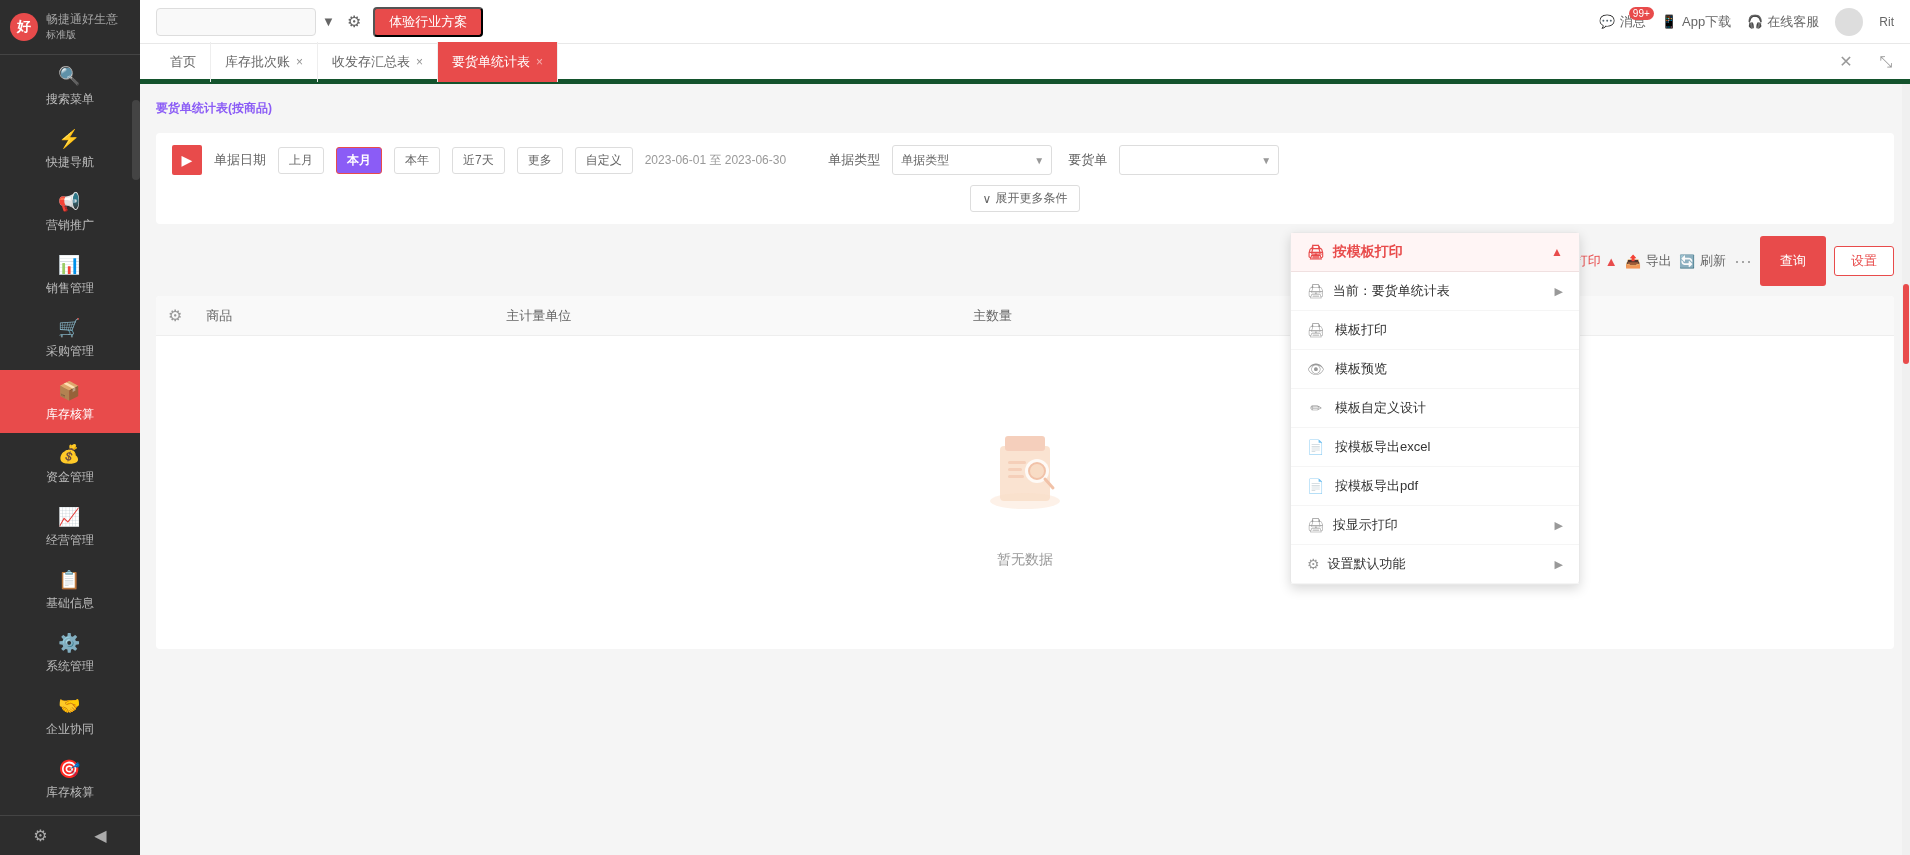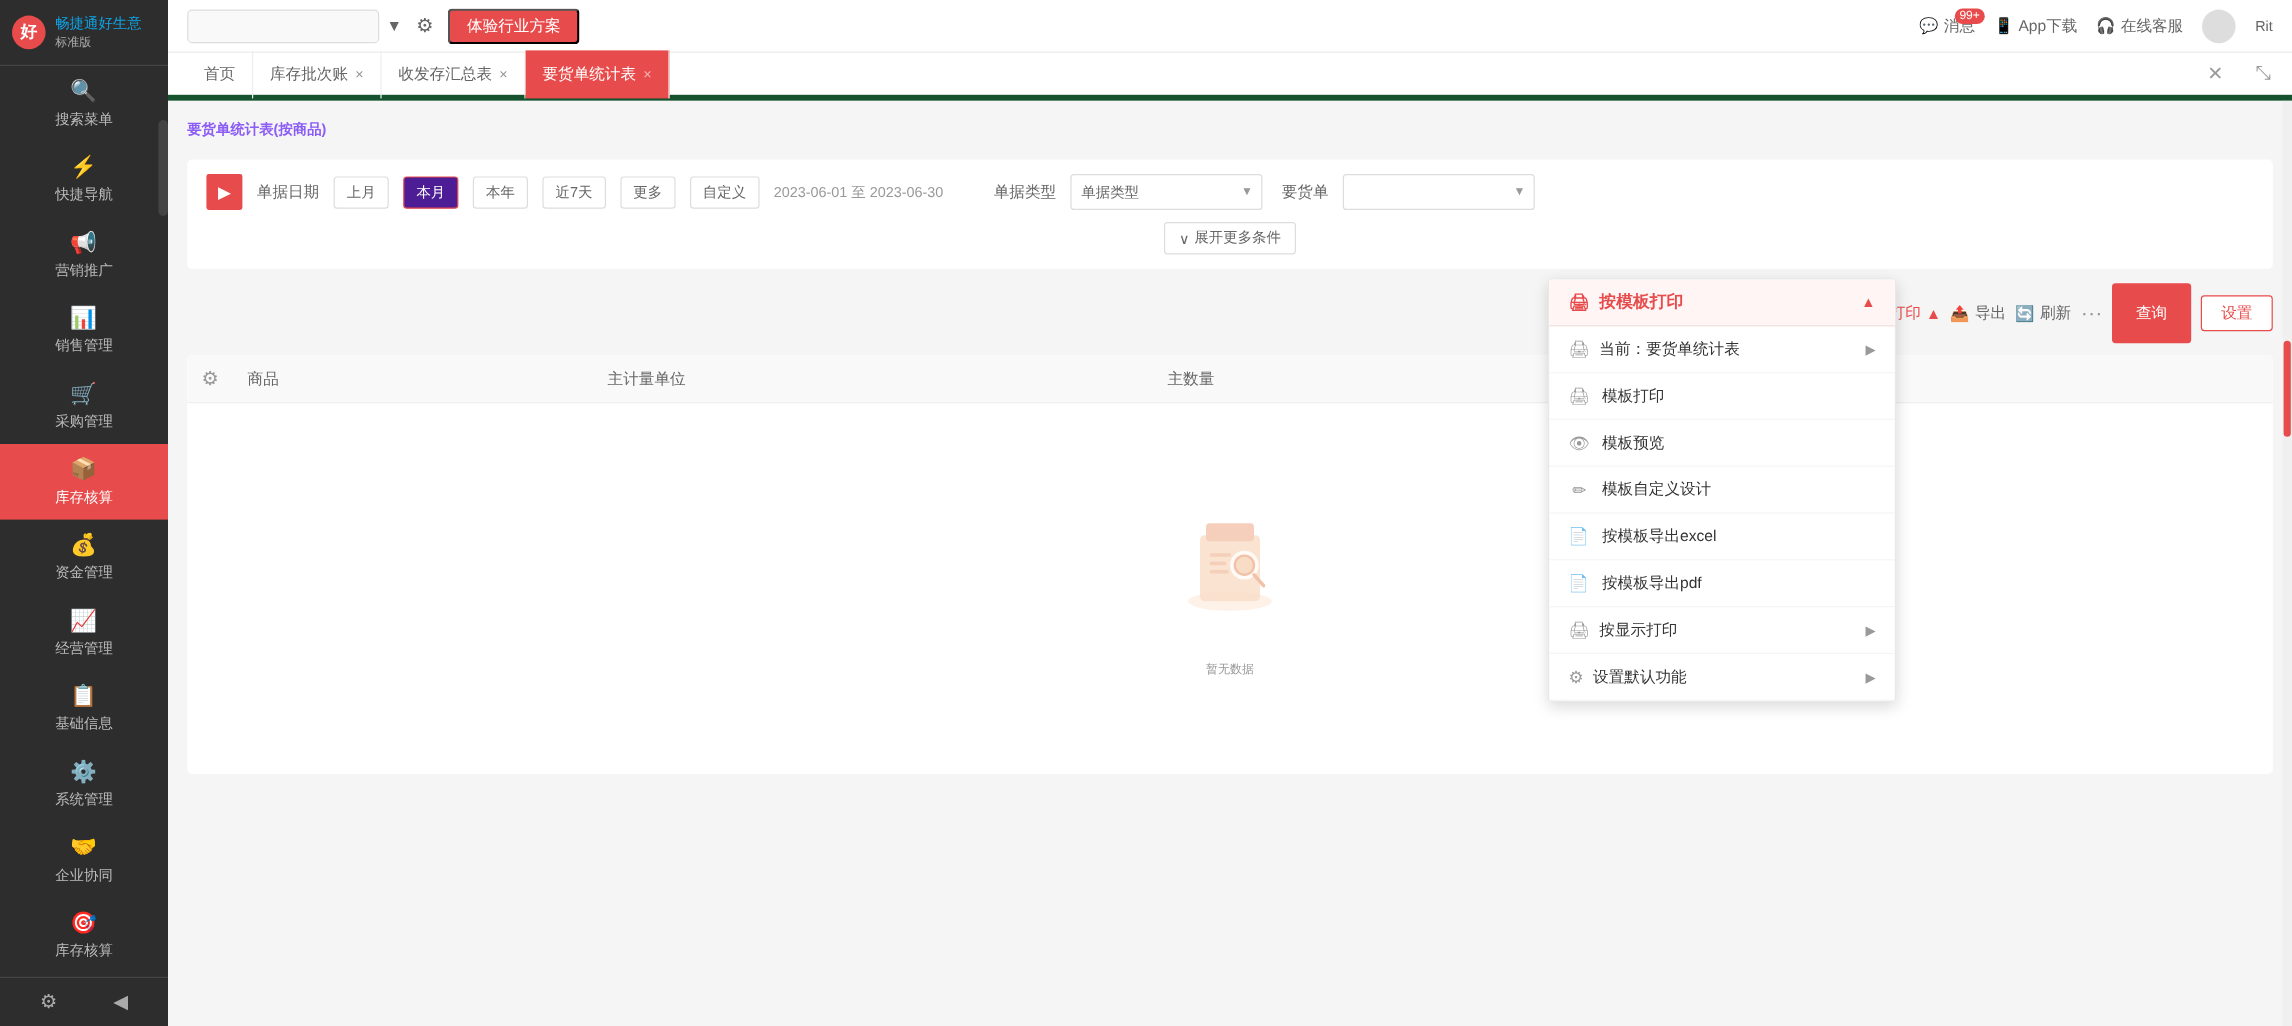--- a/index.html
+++ b/index.html
@@ -2,21 +2,21 @@
 <html><head>
   <meta charset="utf-8">
   <style>
     * { margin: 0; padding: 0; box-sizing: border-box; }
     body { font-family: 'Microsoft YaHei', Arial, sans-serif; font-size: 13px; background: #f5f5f5; color: #333; width: 1910px; height: 855px; overflow: hidden; display: flex; }
 
     
     .sidebar { width: 140px; background: #2d2d2d; color: #ccc; display: flex; flex-direction: column; height: 855px; flex-shrink: 0; }
     .sidebar-logo { padding: 12px 10px; border-bottom: 1px solid #444; display: flex; align-items: center; gap: 8px; }
     .sidebar-logo-icon { width: 28px; height: 28px; background: #e84b4b; border-radius: 50%; display: flex; align-items: center; justify-content: center; color: white; font-size: 14px; font-weight: bold; flex-shrink: 0; }
-    .sidebar-logo-text { font-size: 12px; color: #0ea5e9; line-height: 1.3; text-align: center; }
+    .sidebar-logo-text { font-size: 12px; color: #a3a3a3; line-height: 1.3; text-align: center; }
     .sidebar-logo-badge { font-size: 10px; color: #aaa; }
     .sidebar-scroll { flex: 1; overflow-y: auto; }
     .sidebar-scroll::-webkit-scrollbar { width: 4px; }
     .sidebar-scroll::-webkit-scrollbar-thumb { background: #555; }
     .sidebar-item { display: flex; flex-direction: column; align-items: center; padding: 10px 5px; cursor: pointer; color: #bbb; font-size: 12px; gap: 4px; }
     .sidebar-item.active { background: #e84b4b; color: #fff; }
     .sidebar-item-icon { font-size: 18px; }
     .sidebar-bottom { padding: 10px; display: flex; justify-content: space-around; border-top: 1px solid #444; }
     .sidebar-bottom-icon { color: #aaa; cursor: pointer; font-size: 16px; }
 
@@ -52,21 +52,21 @@
 
     
     .page-title { font-size: 12px; font-weight: bold; color: #8b5cf6; margin-bottom: 16px; }
 
     
     .filter-card { background: #fff; border-radius: 4px; padding: 12px 16px; margin-bottom: 12px; }
     .filter-row { display: flex; align-items: center; gap: 12px; flex-wrap: wrap; }
     .filter-label { color: #666; font-size: 13px; white-space: nowrap; }
     .filter-arrow { width: 30px; height: 30px; background: #e84b4b; color: white; display: flex; align-items: center; justify-content: center; border-radius: 2px; cursor: pointer; font-size: 14px; }
     .date-btn { padding: 4px 10px; border: 1px solid #ddd; border-radius: 3px; background: #fff; font-size: 12px; cursor: pointer; color: #666; }
-    .date-btn.active { background: #4c1d95; color: white; border-color: #e84b4b; }
+    .date-btn.active { background: #8b5cf6; color: white; border-color: #e84b4b; font-weight: bold; }
     .date-range { font-size: 12px; color: #999; }
     .filter-select { border: 1px solid #ddd; border-radius: 3px; padding: 4px 24px 4px 8px; font-size: 12px; background: #fff; color: #666; cursor: pointer; min-width: 160px; height: 30px; appearance: none; }
     .filter-select-wrapper { position: relative; }
     .filter-select-wrapper::after { content: '▼'; position: absolute; right: 8px; top: 50%; transform: translateY(-50%); font-size: 10px; color: #999; pointer-events: none; }
     .expand-btn { color: #666; font-size: 12px; cursor: pointer; display: flex; align-items: center; gap: 4px; border: 1px solid #ddd; padding: 4px 12px; border-radius: 3px; background: #fff; }
 
     
     .action-bar { display: flex; align-items: center; justify-content: space-between; margin-bottom: 10px; }
     .action-bar-right { display: flex; gap: 8px; align-items: center; }
     .btn-print { display: flex; align-items: center; gap: 4px; color: #e84b4b; cursor: pointer; font-size: 13px; border: none; background: none; }
@@ -78,21 +78,21 @@
     
     .table-card { background: #fff; border-radius: 4px; overflow: hidden; }
     .table-header { display: flex; align-items: center; background: #f9f9f9; border-bottom: 1px solid #eee; height: 40px; }
     .table-header-cell { padding: 0 12px; color: #666; font-size: 13px; font-weight: normal; flex: 1; }
     .table-header-cell:first-child { width: 50px; flex: none; }
     .table-gear { color: #999; font-size: 16px; cursor: pointer; padding: 0 12px; }
 
     
     .empty-state { display: flex; flex-direction: column; align-items: center; justify-content: center; padding: 80px 0; }
     .empty-icon { font-size: 80px; margin-bottom: 16px; opacity: 0.6; }
-    .empty-text { color: #999; font-size: 10px; }
+    .empty-text { color: #999; font-size: 14px; }
 
     
     .dropdown-menu { position: absolute; top: 148px; right: 330px; width: 290px; background: #fff; border: 1px solid #e8e8e8; border-radius: 4px; box-shadow: 0 4px 12px rgba(0,0,0,0.15); z-index: 1000; }
     .dropdown-header { display: flex; align-items: center; justify-content: space-between; padding: 10px 16px; background: #fff5f5; border-bottom: 1px solid #f0e0e0; }
     .dropdown-header-title { display: flex; align-items: center; gap: 8px; color: #e84b4b; font-size: 14px; font-weight: bold; }
     .dropdown-chevron { color: #e84b4b; font-size: 12px; cursor: pointer; }
     .dropdown-item { display: flex; align-items: center; gap: 10px; padding: 10px 16px; cursor: pointer; color: #333; font-size: 13px; border-bottom: 1px solid #f5f5f5; }
     .dropdown-item-icon { color: #999; font-size: 14px; width: 18px; text-align: center; }
     .dropdown-item-label { flex: 1; }
     .dropdown-item-sub { display: flex; align-items: center; justify-content: space-between; padding: 10px 16px; cursor: pointer; color: #333; font-size: 13px; border-bottom: 1px solid #f5f5f5; }

